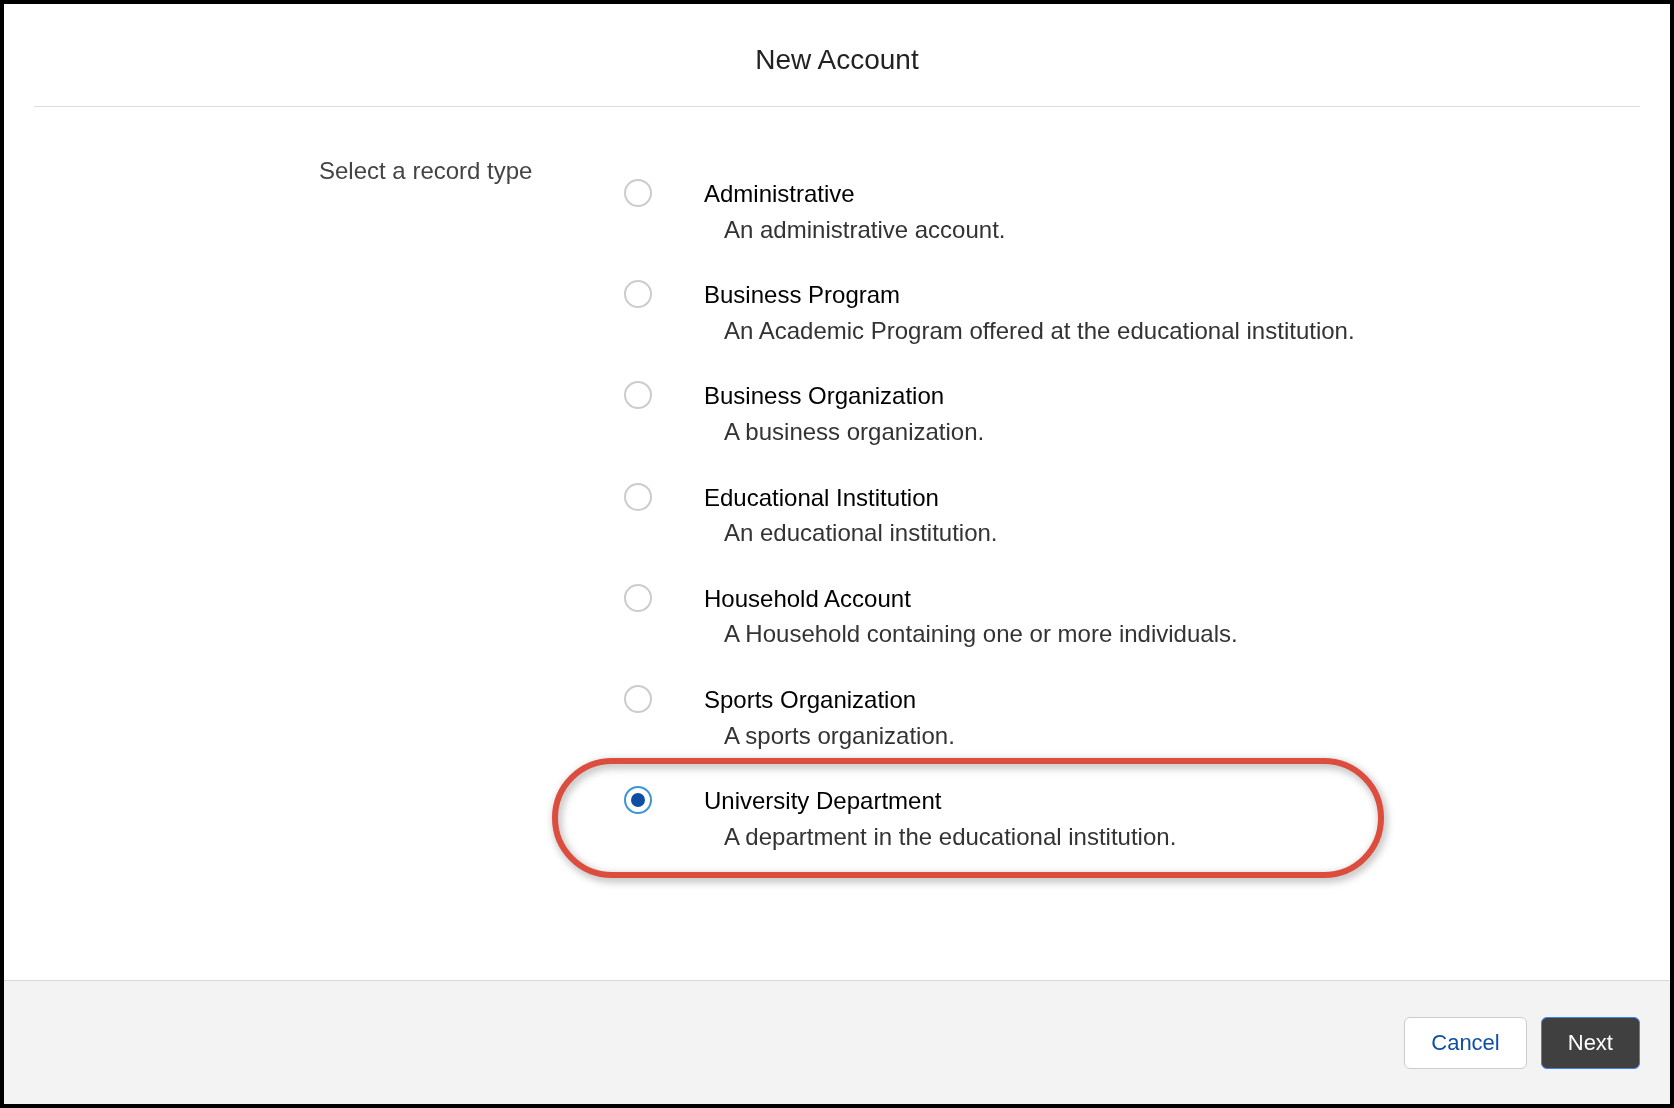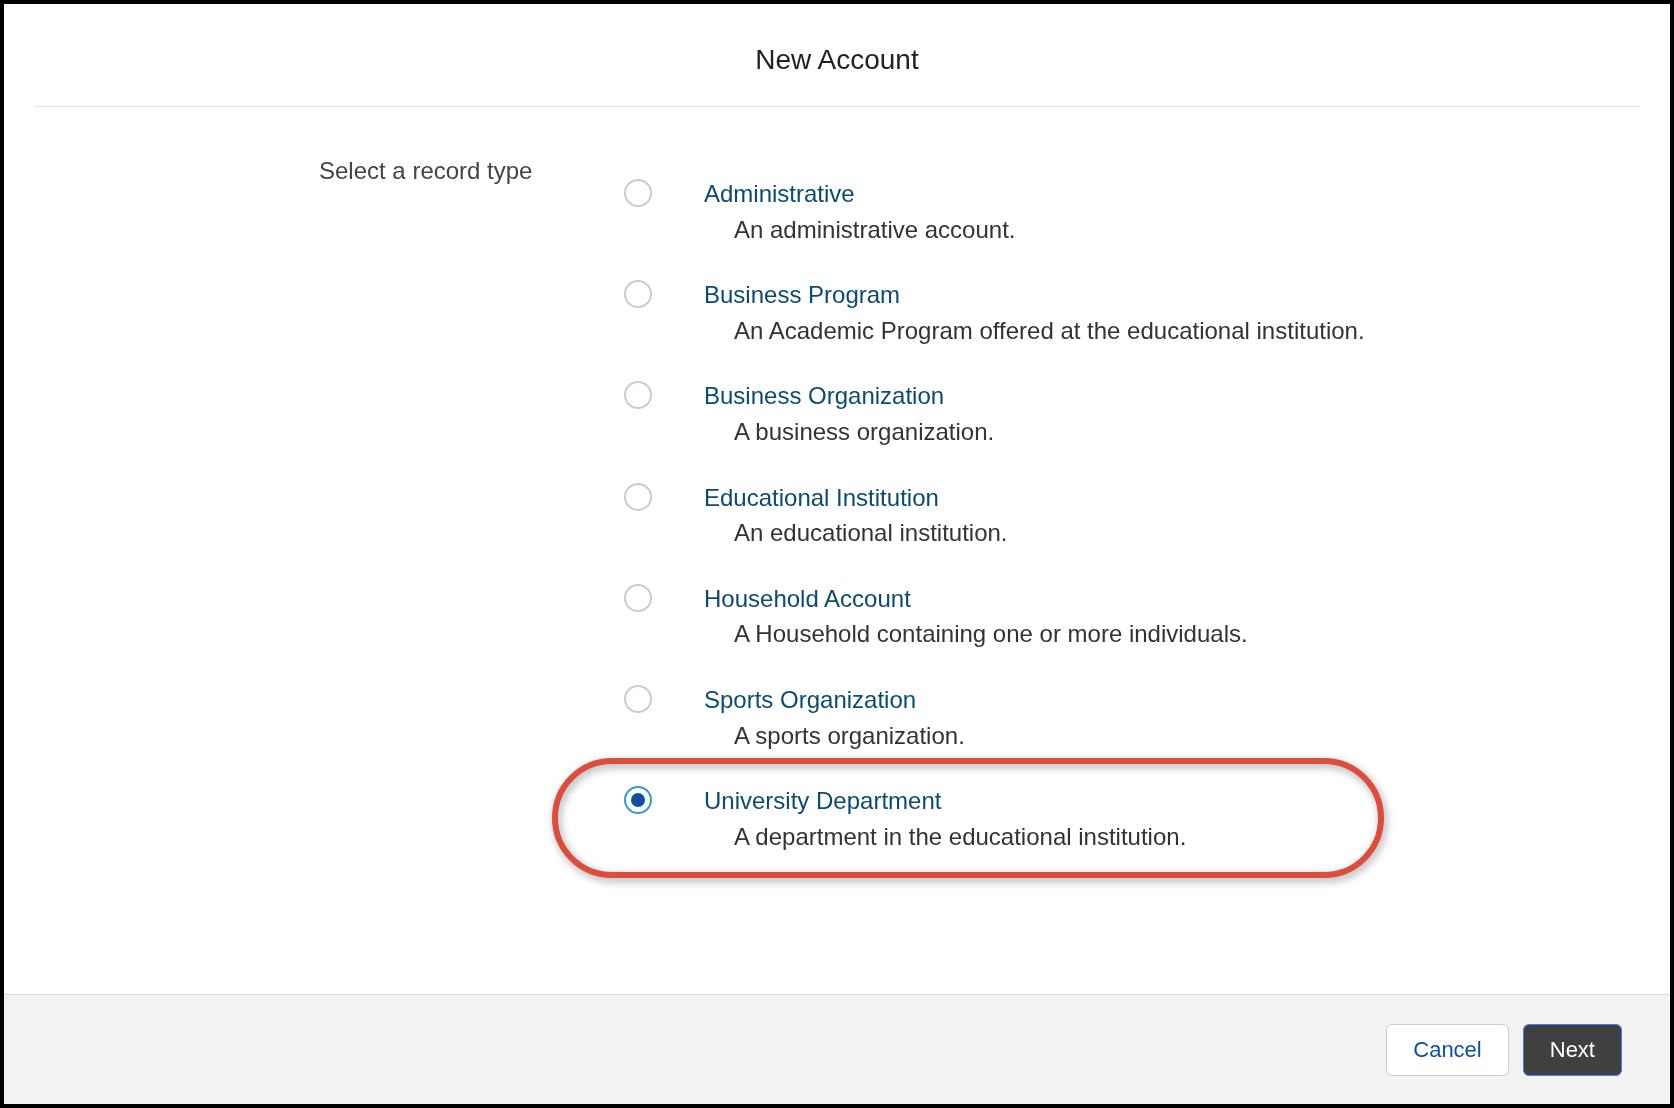--- a/index.html
+++ b/index.html
@@ -85,52 +85,52 @@
       height: 14px;
       border-radius: 50%;
       background: #0f4fa3;
       display: block;
     }
     .option-text {
       margin-left: 52px;
     }
     .option-label {
       font-size: 24px;
-      color: #0c4a6e;
+      color: #000000;
       font-weight: 400;
       cursor: pointer;
       line-height: 1.4;
     }
     .option-description {
       font-size: 24px;
       color: #333;
       font-weight: 400;
-      margin-left: 30px;
+      margin-left: 20px;
       line-height: 1.4;
       margin-top: 2px;
     }
     .highlight-oval {
       position: absolute;
       border: 6px solid #dc4d3e;
       border-radius: 70px;
       pointer-events: none;
       left: -72px;
       top: -26px;
       width: 832px;
       height: 120px;
       filter: drop-shadow(2px 3px 4px rgba(0,0,0,0.35));
     }
     .footer {
-      height: 110px;
+      height: 124px;
       border-top: 1px solid #d8d8d8;
       background: #f3f3f3;
       display: flex;
       justify-content: flex-end;
       align-items: center;
-      padding-right: 48px;
+      padding-right: 30px;
       gap: 14px;
     }
     .btn {
       font-size: 22px;
       padding: 12px 26px;
       border-radius: 6px;
       cursor: pointer;
       font-family: inherit;
     }
     .btn-cancel {

